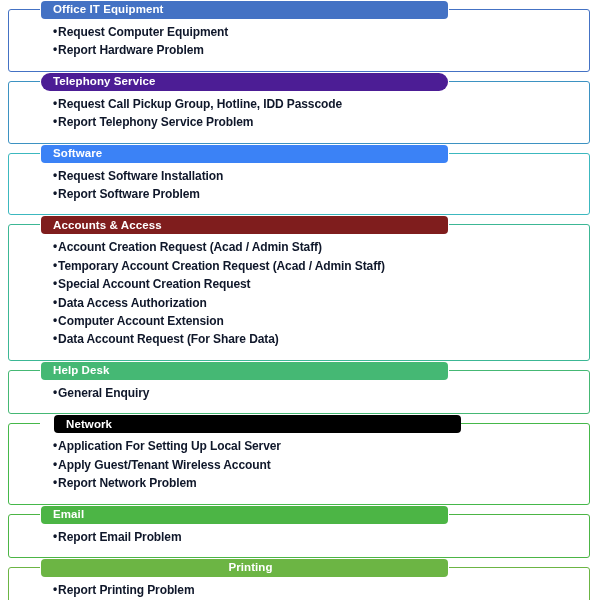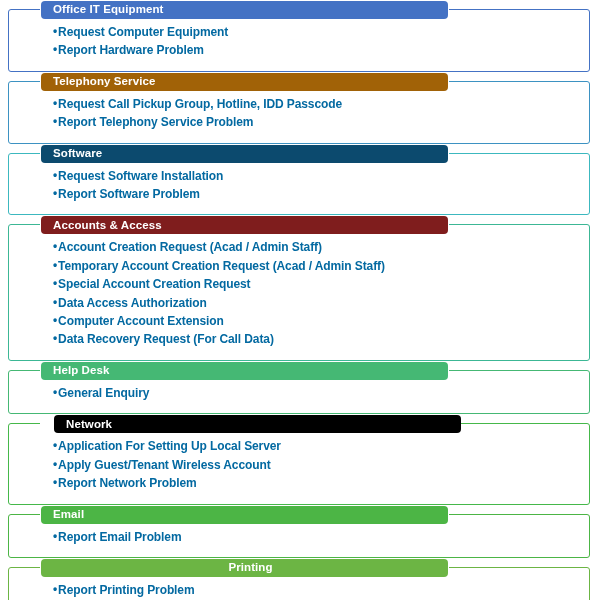--- a/index.html
+++ b/index.html
@@ -81,21 +81,21 @@
   .service-list {
     list-style: none;
     margin: 0;
     padding: 0;
     position: relative;
     z-index: 2;
   }
 
   .service-item {
     display: block;
-    color: #0369a1;
+    color: #0f172a;
     font-size: 12px;
     font-weight: bold;
     line-height: 18.4px;
     white-space: nowrap;
     letter-spacing: -0.1px;
   }
 
   .bullet-glyph {
     display: inline-block;
     margin-right: 1px;
@@ -116,54 +116,54 @@
         </div>
         <ul class="service-list">
           <li class="service-item"><span class="bullet-glyph">•</span><span>Request Computer Equipment</span></li>
           <li class="service-item"><span class="bullet-glyph">•</span><span>Report Hardware Problem</span></li>
         </ul>
       </div>
     </div>
     <div class="category">
       <div class="category-frame" style="border-color: rgb(61, 146, 194);">
         <div class="header-mask"></div>
-        <div class="category-header" style="background: #a16207;">
+        <div class="category-header" style="background: #4c1d95; border-radius: 9px;">
           <span class="category-title">Telephony Service</span>
         </div>
         <ul class="service-list">
           <li class="service-item"><span class="bullet-glyph">•</span><span>Request Call Pickup Group, Hotline, IDD Passcode</span></li>
           <li class="service-item"><span class="bullet-glyph">•</span><span>Report Telephony Service Problem</span></li>
         </ul>
       </div>
     </div>
     <div class="category">
       <div class="category-frame" style="border-color: rgb(60, 184, 191);">
         <div class="header-mask"></div>
-        <div class="category-header" style="background: #0c4a6e;">
+        <div class="category-header" style="background: #3b82f6;">
           <span class="category-title">Software</span>
         </div>
         <ul class="service-list">
           <li class="service-item"><span class="bullet-glyph">•</span><span>Request Software Installation</span></li>
           <li class="service-item"><span class="bullet-glyph">•</span><span>Report Software Problem</span></li>
         </ul>
       </div>
     </div>
     <div class="category">
       <div class="category-frame" style="border-color: rgb(60, 183, 149);">
         <div class="header-mask"></div>
         <div class="category-header" style="background: #7f1d1d;">
           <span class="category-title">Accounts &amp; Access</span>
         </div>
         <ul class="service-list">
           <li class="service-item"><span class="bullet-glyph">•</span><span>Account Creation Request (Acad / Admin Staff)</span></li>
           <li class="service-item"><span class="bullet-glyph">•</span><span>Temporary Account Creation Request (Acad / Admin Staff)</span></li>
           <li class="service-item"><span class="bullet-glyph">•</span><span>Special Account Creation Request</span></li>
           <li class="service-item"><span class="bullet-glyph">•</span><span>Data Access Authorization</span></li>
           <li class="service-item"><span class="bullet-glyph">•</span><span>Computer Account Extension</span></li>
-          <li class="service-item"><span class="bullet-glyph">•</span><span>Data Recovery Request (For Call Data)</span></li>
+          <li class="service-item"><span class="bullet-glyph">•</span><span>Data Account Request (For Share Data)</span></li>
         </ul>
       </div>
     </div>
     <div class="category">
       <div class="category-frame" style="border-color: rgb(69, 184, 116);">
         <div class="header-mask"></div>
         <div class="category-header" style="background: rgb(69, 184, 116);">
           <span class="category-title">Help Desk</span>
         </div>
         <ul class="service-list">

